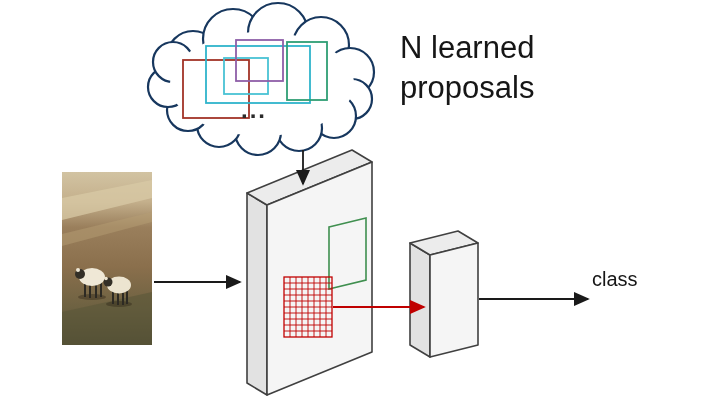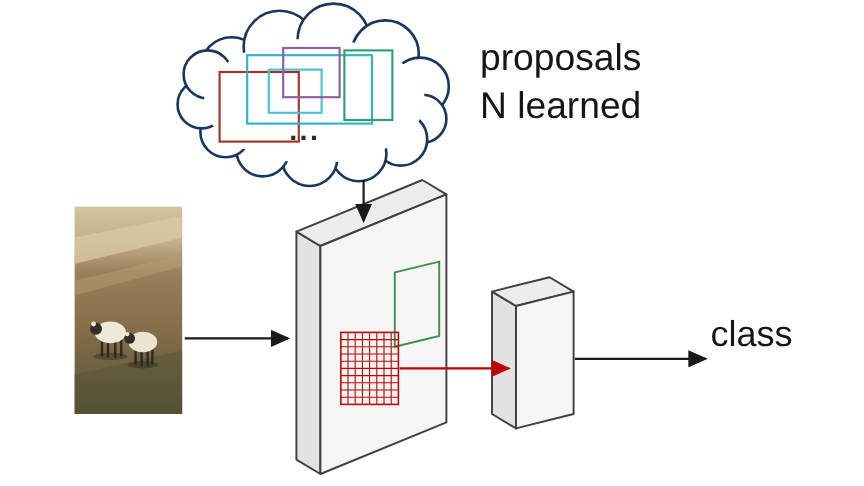--- a/index.html
+++ b/index.html
@@ -1,21 +1,21 @@
 <!DOCTYPE html>
 <html><head>
 <meta charset="utf-8">
 <style>
   html,body{margin:0;padding:0;background:#fff;}
   .canvas{position:relative;width:720px;height:405px;background:#ffffff;overflow:hidden;
           font-family:"Liberation Sans",sans-serif;}
   .canvas svg{position:absolute;left:0;top:0;}
   .label{position:absolute;color:#161616;}
   .proposals-label{left:400px;top:28px;font-size:31px;line-height:40px;}
-  .output-label{left:592px;top:262px;font-size:30px;line-height:34px;}
+  .output-label{left:592px;top:262px;font-size:20px;line-height:34px;}
   .ellipsis-label{left:241px;top:96px;font-size:24px;font-weight:700;color:#2b2b2b;letter-spacing:2px;}
 </style>
 </head>
 <body>
 
 <div class="canvas">
 
 <svg width="720" height="405" viewBox="0 0 720 405">
   <defs>
     <marker id="arrowBlack" markerWidth="9" markerHeight="8" refX="8" refY="4" orient="auto" markerUnits="userSpaceOnUse viewBox">
@@ -113,22 +113,22 @@
     <polygon points="430,255 478,243 478,345 430,357" fill="#f5f5f5"></polygon>
   </g>
 
   <line x1="154" y1="282" x2="240" y2="282" stroke-width="1.8" marker-end="url(#arrowBlack)" stroke="#1a1a1a"></line>
   <line x1="303" y1="150" x2="303" y2="184" stroke-width="1.8" marker-end="url(#arrowBlack)" stroke="#1a1a1a"></line>
   <line x1="333" y1="307" x2="424" y2="307" stroke-width="1.8" marker-end="url(#arrowRed)" stroke="#c00000"></line>
   <line x1="479" y1="299" x2="588" y2="299" stroke-width="1.8" marker-end="url(#arrowBlack)" stroke="#1a1a1a"></line>
 </svg>
 
 <div class="label proposals-label">
+  <div>N learned</div>
   <div>proposals</div>
-  <div>N learned</div>
 </div>
 
 <div class="label ellipsis-label">...</div>
 
 <div class="label output-label">
   <div>class</div>
 </div>
 
 </div>
 

